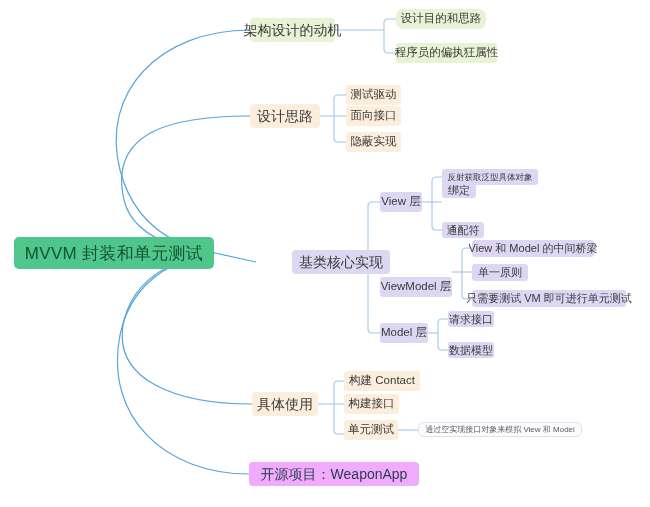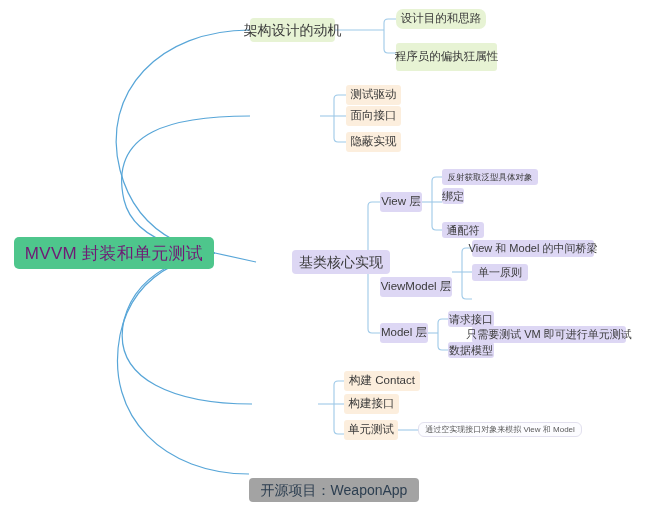--- a/index.html
+++ b/index.html
@@ -31,21 +31,21 @@
     box-sizing: border-box;
     display: flex;
     align-items: center;
     justify-content: center;
     white-space: nowrap;
     border-radius: 4px;
     line-height: 1;
   }
   .node-root {
     background: #4ec68c;
-    color: #701a75;
+    color: #14532d;
     font-size: 17px;
     padding: 0 12px;
     border-radius: 5px;
     letter-spacing: 0.3px;
   }
   .node-l1 {
     font-size: 14px;
     padding: 0 9px;
     color: #3a3a3a;
     border-radius: 4px;
@@ -67,21 +67,21 @@
     font-size: 8px;
     padding: 0 5px;
     color: #5a5a5a;
     border: 1px solid #e2e0ee;
     background: #fcfcff;
     border-radius: 6px;
   }
   .c-green  { background: #e7f3d4; }
   .c-orange { background: #fceedd; }
   .c-purple { background: #ddd7f4; }
-  .c-blue   { background: #a3a3a3; color: #2c3e50; margin-top: 16px; }
+  .c-blue   { background: #f0abfc; color: #2c3e50; }
 </style>
 </head>
 <body>
 
 <div id="canvas">
 
   <svg id="edges" viewBox="0 0 650 507" xmlns="http://www.w3.org/2000/svg">
     <g fill="none" stroke="#58a6d8" stroke-width="1.2">
 
       <path d="M215,253 C215,253 140,248 120,170 C100,92 160,30 250,30"></path>
@@ -133,74 +133,80 @@
   <div class="node node-root" style="left:14px; top:237px; width:200px; height:32px;">
     <span>MVVM 封装和单元测试</span>
   </div>
 
   <div class="node node-l1 c-green" style="left:250px; top:18px; width:85px; height:24px;">
     <span>架构设计的动机</span>
   </div>
   <div class="node node-l2 c-green" style="left:396px; top:9px; width:90px; height:20px;border-radius:7px;">
     <span>设计目的和思路</span>
   </div>
-  <div class="node node-l2 c-green" style="left:396px; top:43px; width:101px; height:28px;">
+  <div class="node node-l2 c-green" style="left:396px; top:43px; width:101px; height:20px;">
     <span>程序员的偏执狂属性</span>
   </div>
 
+  <div class="node node-l1 c-orange" style="left:250px; top:104px; width:70px; height:24px;">
+    <span>设计思路</span>
+  </div>
   <div class="node node-l2 c-orange" style="left:346px; top:85px; width:55px; height:20px;">
     <span>测试驱动</span>
   </div>
   <div class="node node-l2 c-orange" style="left:346px; top:106px; width:55px; height:20px;">
     <span>面向接口</span>
   </div>
   <div class="node node-l2 c-orange" style="left:346px; top:132px; width:55px; height:20px;">
     <span>隐蔽实现</span>
   </div>
 
   <div class="node node-l1 c-purple" style="left:256px; top:250px; width:98px; height:24px;margin-left:36px;">
     <span>基类核心实现</span>
   </div>
 
   <div class="node node-l2 c-purple" style="left:380px; top:192px; width:42px; height:20px;">
     <span>View 层</span>
   </div>
   <div class="node node-l3 c-purple" style="left:442px; top:169px; width:96px; height:16px; font-size:8.5px;">
     <span>反射获取泛型具体对象</span>
   </div>
-  <div class="node node-l3 c-purple" style="left:442px; top:188px; width:22px; height:16px;">
+  <div class="node node-l3 c-purple" style="left:442px; top:182px; width:34px; height:16px;">
     <span>绑定</span>
   </div>
   <div class="node node-l3 c-purple" style="left:442px; top:222px; width:42px; height:16px;">
     <span>通配符</span>
   </div>
 
   <div class="node node-l2 c-purple" style="left:380px; top:277px; width:72px; height:20px;">
     <span>ViewModel 层</span>
   </div>
   <div class="node node-l3 c-purple" style="left:472px; top:240px; width:122px; height:17px;">
     <span>View 和 Model 的中间桥梁</span>
   </div>
   <div class="node node-l3 c-purple" style="left:472px; top:264px; width:56px; height:17px;">
     <span>单一原则</span>
   </div>
-  <div class="node node-l3 c-purple" style="left:472px; top:290px; width:154px; height:17px;margin-top:36px;">
+  <div class="node node-l3 c-purple" style="left:472px; top:290px; width:154px; height:17px;">
     <span>只需要测试 VM 即可进行单元测试</span>
   </div>
 
   <div class="node node-l2 c-purple" style="left:380px; top:323px; width:48px; height:20px;">
     <span>Model 层</span>
   </div>
   <div class="node node-l3 c-purple" style="left:448px; top:311px; width:46px; height:16px;">
     <span>请求接口</span>
   </div>
   <div class="node node-l3 c-purple" style="left:448px; top:342px; width:46px; height:16px;">
     <span>数据模型</span>
   </div>
 
+  <div class="node node-l1 c-orange" style="left:252px; top:392px; width:66px; height:24px;">
+    <span>具体使用</span>
+  </div>
   <div class="node node-l2 c-orange" style="left:344px; top:371px; width:76px; height:20px;">
     <span>构建 Contact</span>
   </div>
   <div class="node node-l2 c-orange" style="left:344px; top:394px; width:55px; height:20px;">
     <span>构建接口</span>
   </div>
   <div class="node node-l2 c-orange" style="left:344px; top:420px; width:54px; height:20px;">
     <span>单元测试</span>
   </div>
   <div class="node node-note" style="left:418px; top:422px; width:164px; height:15px;">

